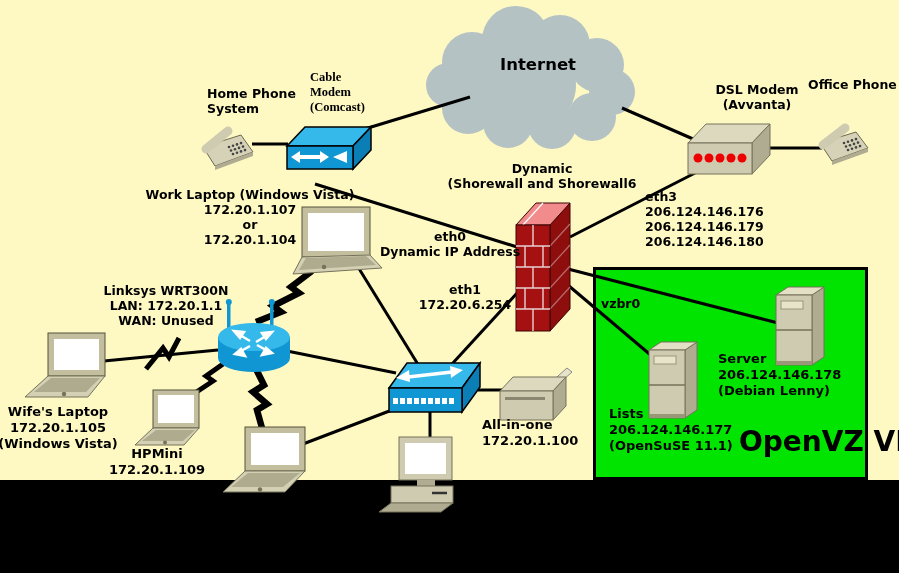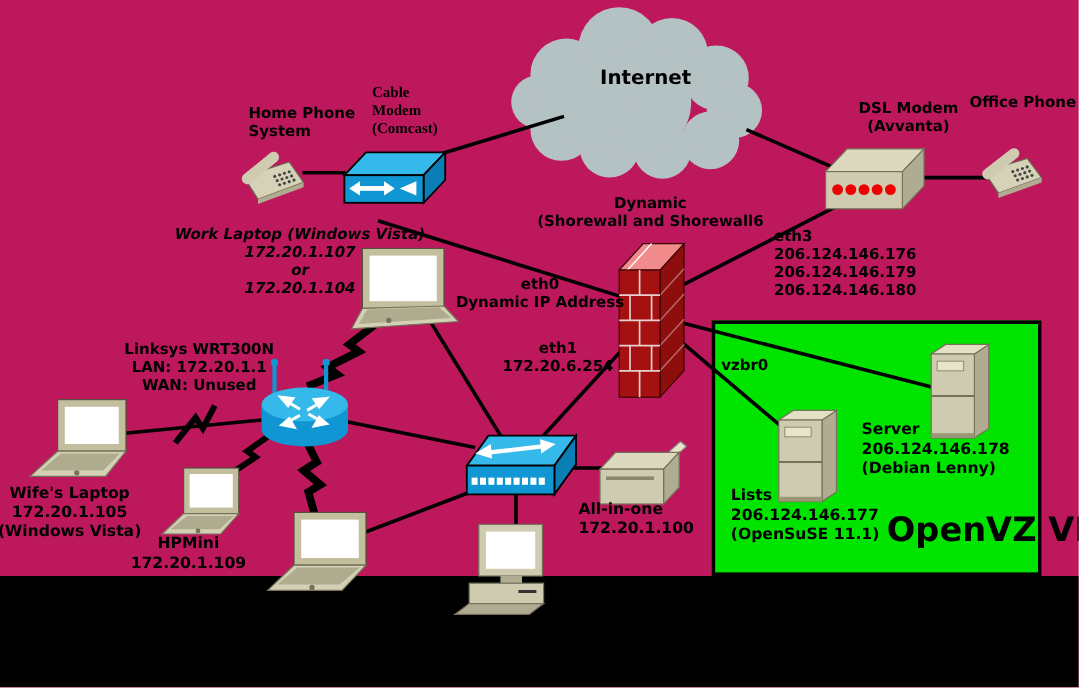--- a/index.html
+++ b/index.html
@@ -1,16 +1,16 @@
 <!DOCTYPE html>
 <html><head>
 <meta charset="utf-8">
 <style>
   html,body{margin:0;padding:0;background:#fff;}
-  #stage{position:relative;width:899px;height:573px;background:#be185d;overflow:hidden;
+  #stage{position:relative;width:899px;height:573px;background:#fef9c3;overflow:hidden;
          font-family:"DejaVu Sans","Liberation Sans",sans-serif;}
   #blackbar{position:absolute;left:0;top:480px;width:899px;height:93px;background:#000;}
   #greenbox{position:absolute;left:593px;top:267px;width:275px;height:213px;
             box-sizing:border-box;border:3px solid #000;background:#00E400;}
   svg.layer{position:absolute;left:0;top:0;}
   .lbl{position:absolute;font-weight:bold;font-size:12.5px;line-height:15px;color:#000;white-space:nowrap;z-index:5;}
   .lbl span{display:block;}
   .ctr{transform:translateX(-50%);text-align:center;}
   .sz13{font-size:13px;line-height:16px;}
   .internet{font-size:16.5px;}
@@ -303,21 +303,21 @@
   <div class="lbl ctr" style="left:450px;top:229px;">
     <span>eth0</span>
     <span>Dynamic IP Address</span>
   </div>
 
   <div class="lbl ctr" style="left:455px;top:282px;margin-left:10px;">
     <span>eth1</span>
     <span>172.20.6.254</span>
   </div>
 
-  <div class="lbl ctr" style="left:250px;top:187px;font-style:italic;">
+  <div class="lbl ctr" style="left:250px;top:187px;">
     <span>Work Laptop (Windows Vista)</span>
     <span>172.20.1.107</span>
     <span>or</span>
     <span>172.20.1.104</span>
   </div>
 
   <div class="lbl ctr" style="left:166px;top:283px;">
     <span>Linksys WRT300N</span>
     <span>LAN: 172.20.1.1</span>
     <span>WAN: Unused</span>

